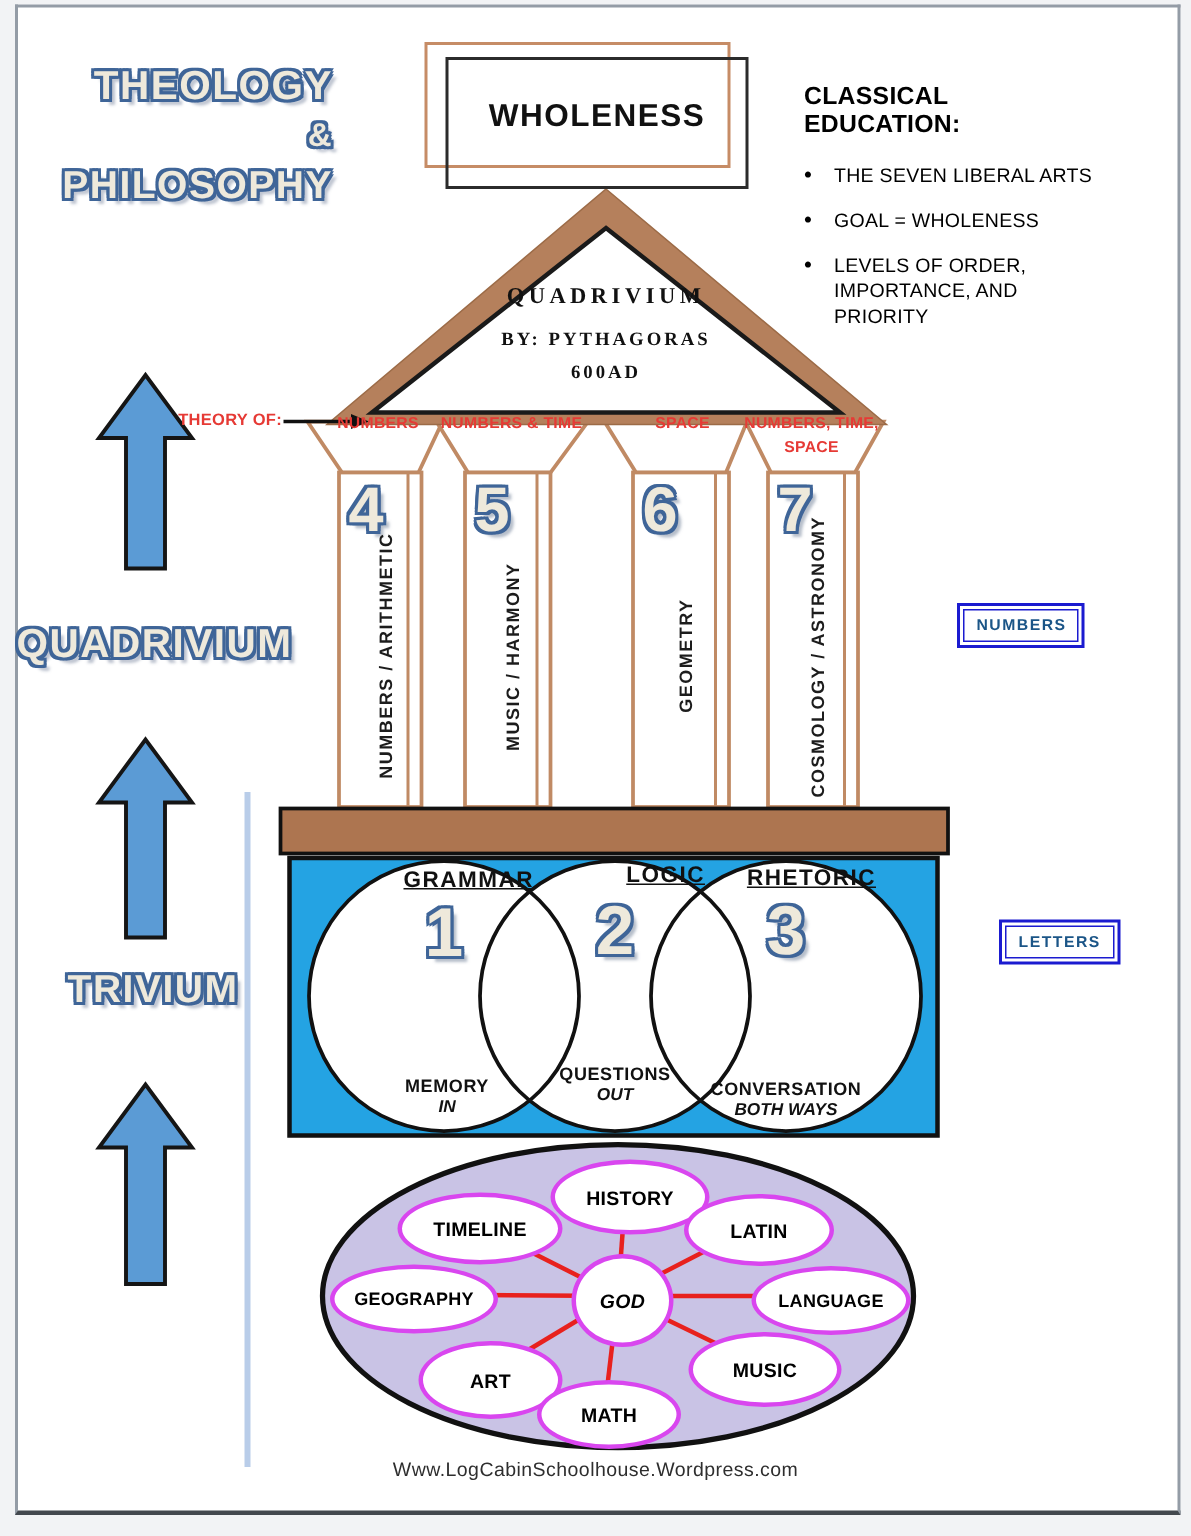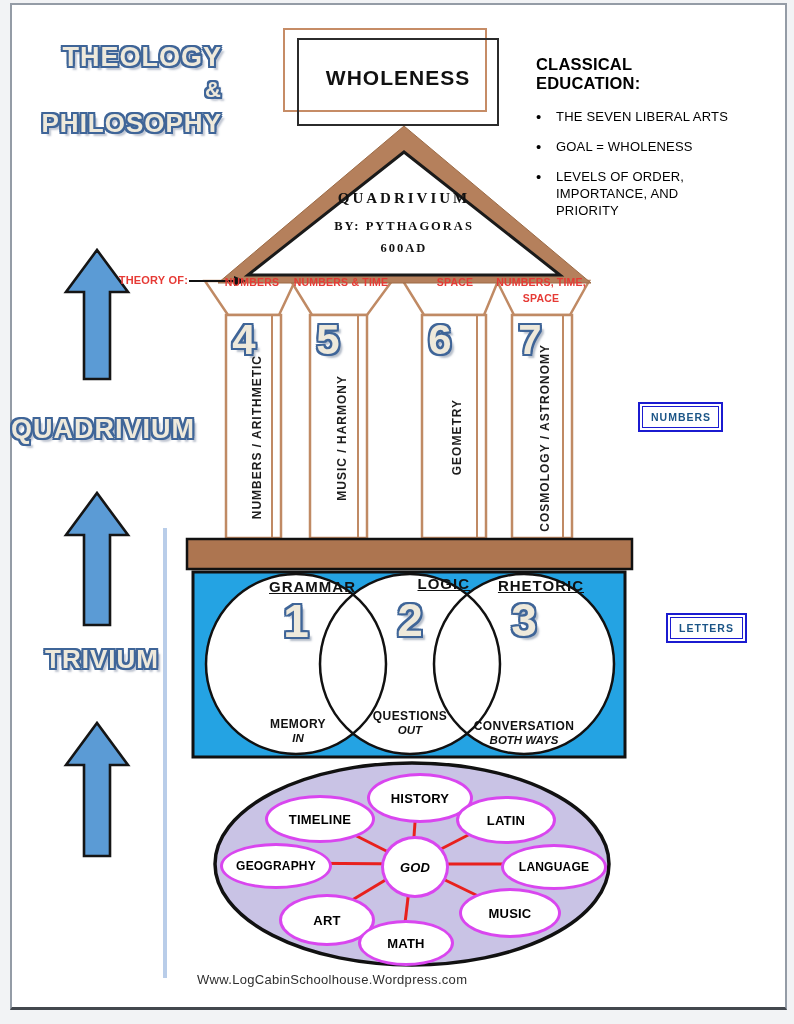--- a/index.html
+++ b/index.html
@@ -75,21 +75,21 @@
   .venn-cap .c2{font-style:italic;font-weight:600;font-size:11.5px;line-height:14px;}
 
   
   .node{position:absolute;z-index:3;background:#fff;border:3px solid #d946ef;border-radius:50%;
         display:flex;align-items:center;justify-content:center;
         font-weight:700;font-size:13px;color:#000;letter-spacing:.2px;}
   .node.small-text{font-size:12px;}
 
   .divider{left:163px;top:528px;width:3.5px;height:450px;background:#b9cde9;z-index:1;}
 
-  .footer{left:197px;top:972px;width:400px;font-size:13px;
+  .footer{left:197px;top:972px;width:400px;text-align:center;font-size:13px;
           letter-spacing:.3px;color:#2e2e2e;}
 </style>
 </head>
 <body>
 
 <div id="page">
   <div class="frame"></div>
 
   <svg class="abs z1" width="794" height="1024" viewBox="0 0 794 1024" style="left:0;top:0;">
 

